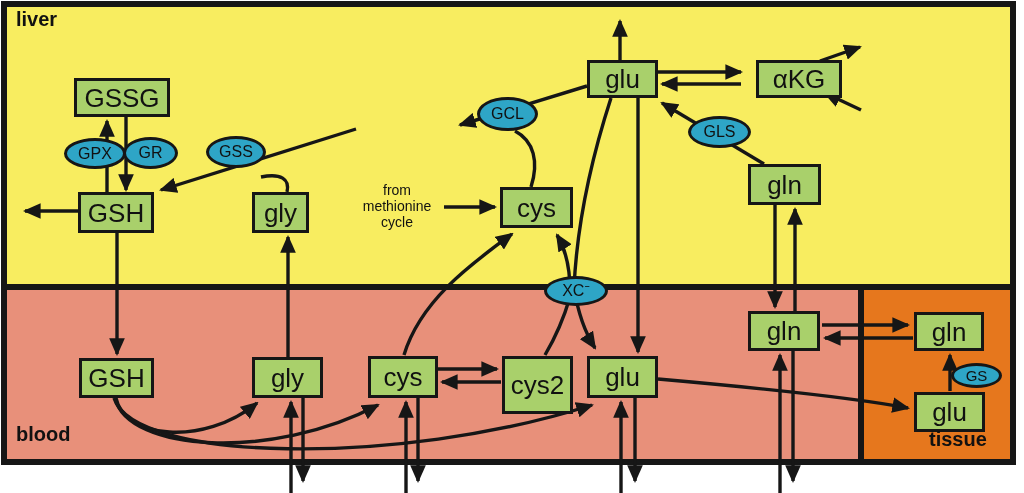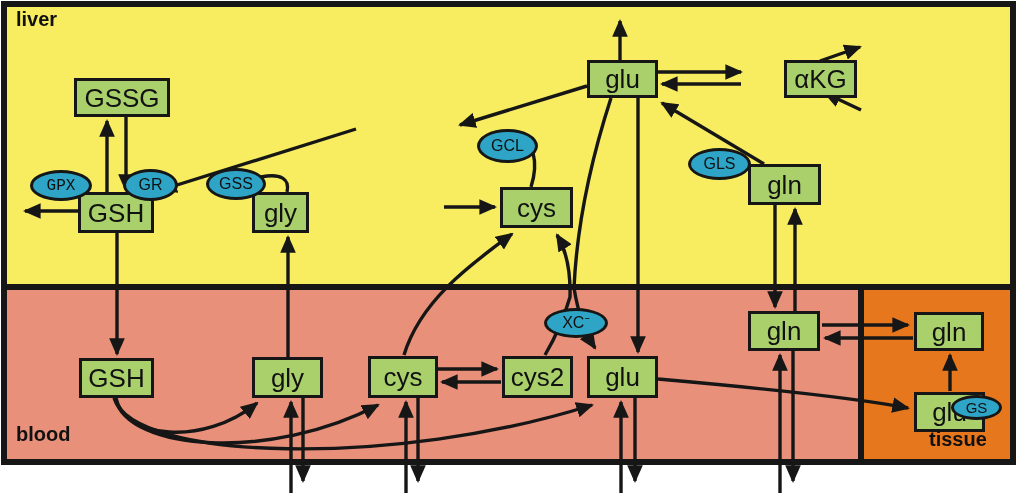--- a/index.html
+++ b/index.html
@@ -10,21 +10,21 @@
   #region-liver  { left:1px;   top:1px;   width:1015px; height:289px; background:var(--liver-bg,#F8ED60); }
   #region-blood  { left:1px;   top:284px; width:1015px; height:181px; background:var(--blood-bg,#E8907A); }
   #region-tissue { left:858px; top:284px; width:158px;  height:181px; background:var(--tissue-bg,#E6771D); }
 
   #arrows { position:absolute; left:0; top:0; z-index:5; pointer-events:none; }
   .ln { stroke:var(--line,#161616); stroke-width:3.4; fill:none; stroke-linecap:butt; }
 
   .node { position:absolute; z-index:10; background:var(--node-bg,#A9D06B); border:3px solid var(--line,#161616);
           display:flex; align-items:center; justify-content:center; font-size:26px; line-height:1; }
   .enzyme { position:absolute; z-index:11; background:var(--enzyme-bg,#2EA5C6); border:3px solid var(--line,#161616);
-            border-radius:50%; display:flex; align-items:center; justify-content:center; font-size:16px; line-height:1;margin-top:32px; }
+            border-radius:50%; display:flex; align-items:center; justify-content:center; font-size:16px; line-height:1; }
   .region-label { position:absolute; z-index:12; font-weight:bold; font-size:20px; line-height:1; }
   .annotation { position:absolute; z-index:10; font-size:14px; line-height:1.15; text-align:center; white-space:pre-line; }
 </style>
 </head>
 <body>
 
 <div id="diagram">
 
   <div class="region" id="region-liver"></div>
   <div class="region" id="region-blood"></div>
@@ -96,40 +96,43 @@
     <path class="ln" d="M621,493 L621,402" marker-end="url(#ah)"></path>
     <path class="ln" d="M635,398 L635,481" marker-end="url(#ah)"></path>
     <path class="ln" d="M780,493 L780,355" marker-end="url(#ah)"></path>
     <path class="ln" d="M793,351 L793,481" marker-end="url(#ah)"></path>
   </svg>
 
   <div class="region-label" style="left:16px; top:9px;">liver</div>
   <div class="region-label" style="left:929px; top:429px;">tissue</div>
   <div class="region-label" style="left:16px; top:424px;">blood</div>
 
+  <div class="annotation" style="left:350px; top:182px; width:94px;">from
+methionine
+cycle</div>
 
   <div class="node" style="left:74px;  top:78px;  width:96px; height:39px;">GSSG</div>
   <div class="node" style="left:78px;  top:192px; width:76px; height:41px;">GSH</div>
   <div class="node" style="left:252px; top:192px; width:57px; height:41px;">gly</div>
   <div class="node" style="left:500px; top:187px; width:73px; height:41px;">cys</div>
   <div class="node" style="left:587px; top:60px;  width:71px; height:38px;">glu</div>
-  <div class="node" style="left:784px; top:60px;  width:73px; height:38px;">αKG</div>
+  <div class="node" style="left:756px; top:60px;  width:86px; height:38px;">αKG</div>
   <div class="node" style="left:748px; top:164px; width:73px; height:41px;">gln</div>
 
   <div class="node" style="left:79px;  top:358px; width:75px; height:40px;">GSH</div>
   <div class="node" style="left:252px; top:357px; width:71px; height:41px;">gly</div>
   <div class="node" style="left:368px; top:356px; width:70px; height:42px;">cys</div>
-  <div class="node" style="left:502px; top:356px; width:71px; height:42px;">cys2</div>
+  <div class="node" style="left:502px; top:356px; width:71px; height:58px;">cys2</div>
   <div class="node" style="left:587px; top:356px; width:71px; height:42px;">glu</div>
   <div class="node" style="left:748px; top:311px; width:72px; height:40px;">gln</div>
 
   <div class="node" style="left:914px; top:312px; width:70px; height:39px;">gln</div>
   <div class="node" style="left:914px; top:392px; width:71px; height:40px;">glu</div>
 
-  <div class="enzyme" style="left:30px;  top:138px; width:62px; height:31px;font-family:Liberation Mono, monospace;">GPX</div>
+  <div class="enzyme" style="left:64px;  top:138px; width:62px; height:31px;">GPX</div>
   <div class="enzyme" style="left:123px; top:137px; width:55px; height:32px;">GR</div>
   <div class="enzyme" style="left:206px; top:136px; width:60px; height:32px;">GSS</div>
   <div class="enzyme" style="left:477px; top:97px;  width:61px; height:34px;">GCL</div>
   <div class="enzyme" style="left:688px; top:116px; width:63px; height:32px;">GLS</div>
   <div class="enzyme" style="left:544px; top:276px; width:64px; height:30px;">XC⁻</div>
   <div class="enzyme" style="left:951px; top:363px; width:51px; height:25px; font-size:15px;">GS</div>
 
 </div>
 
 </body></html>

